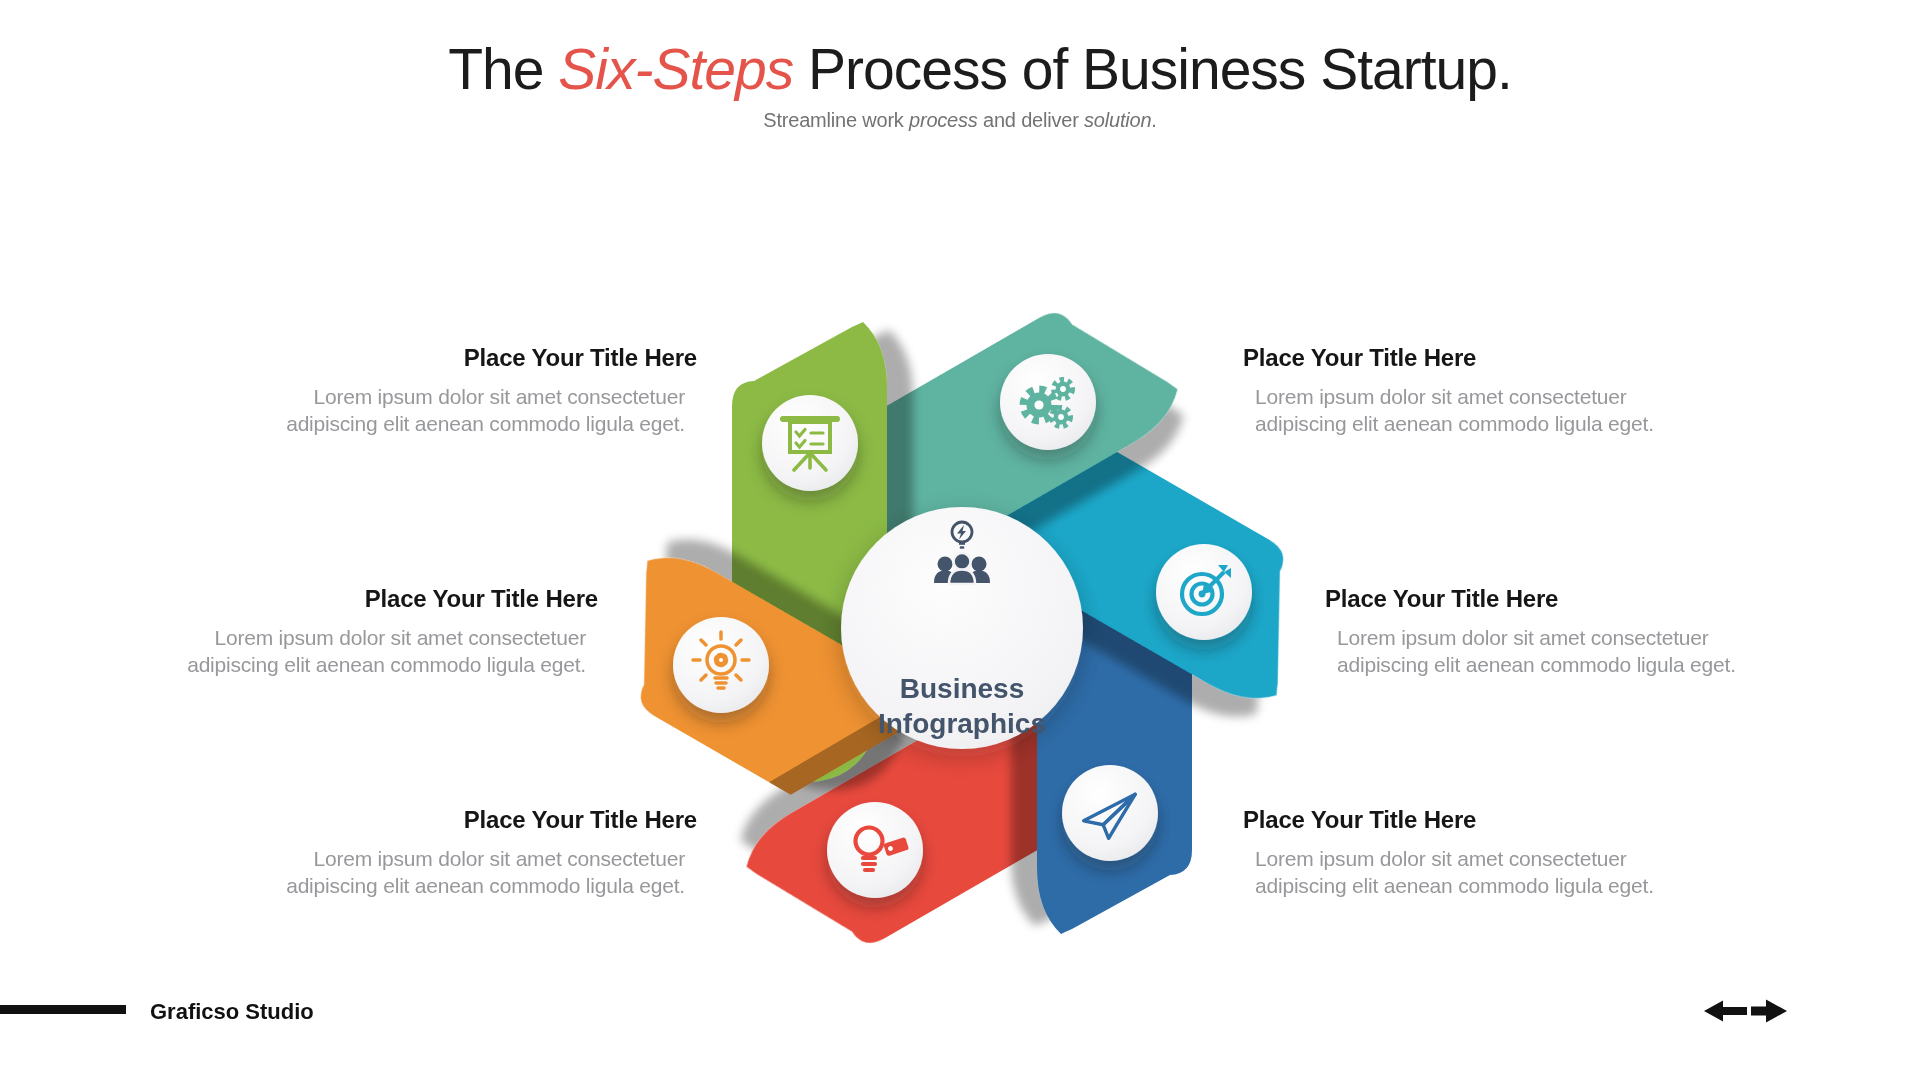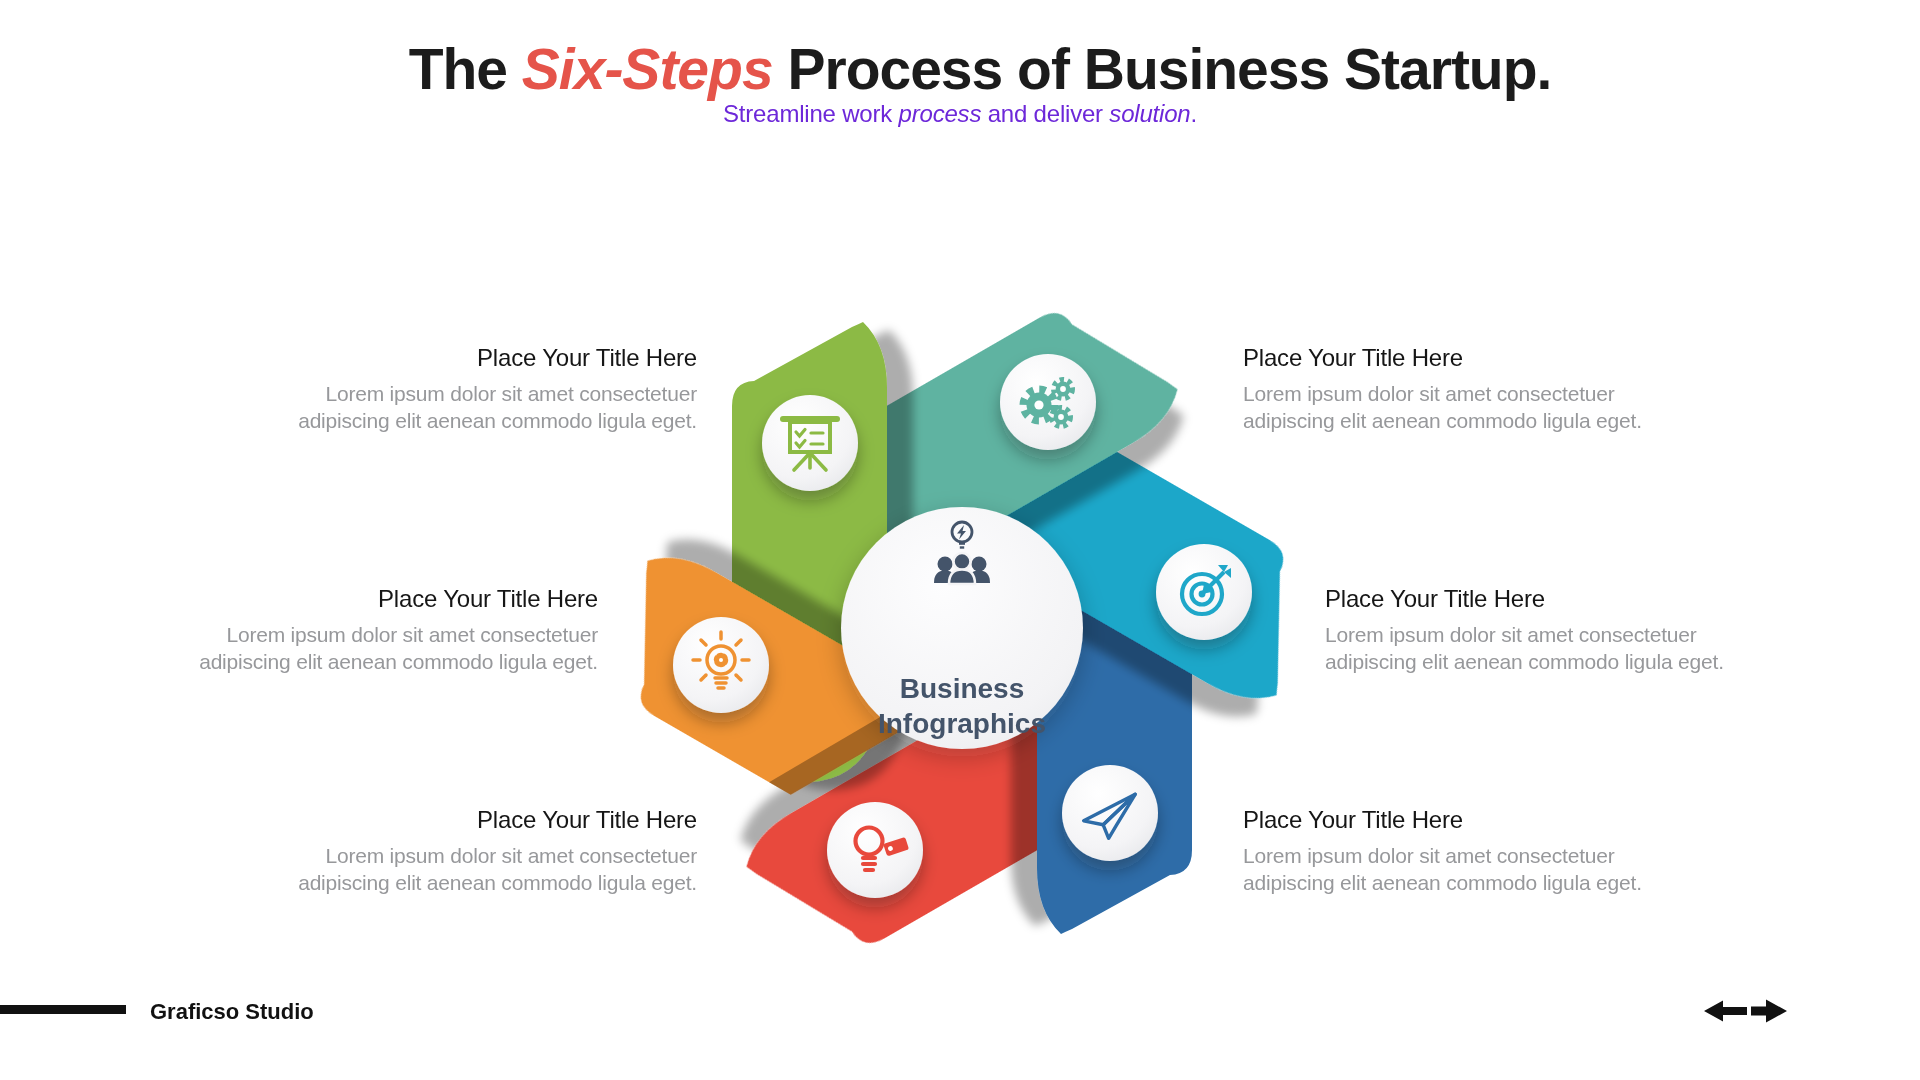--- a/index.html
+++ b/index.html
@@ -2,29 +2,29 @@
 <html><head>
 <meta charset="utf-8">
 <style>
   html,body{margin:0;padding:0;background:#ffffff;}
   body{width:1920px;height:1080px;position:relative;overflow:hidden;
        font-family:"Liberation Sans", sans-serif;}
   .abs{position:absolute;}
 
   
   .title-wrap{top:40px;left:0;width:1920px;text-align:center;}
-  .slide-title{margin:0;font-size:57px;font-weight:bold;color:#1c1c1c;letter-spacing:-1px;line-height:1.05;padding-left:40px;}
+  .slide-title{margin:0;font-size:57px;font-weight:normal;color:#1c1c1c;letter-spacing:-1px;line-height:1.05;padding-left:40px;}
   .slide-title .hl{color:#E5544A;font-style:italic;}
-  .slide-subtitle{font-size:24px;color:#6d28d9;letter-spacing:-0.2px;}
+  .slide-subtitle{margin-top:9px;font-size:20px;color:#737373;letter-spacing:-0.2px;}
   .slide-subtitle .em{font-style:italic;}
 
   
   .step{position:absolute;width:440px;}
-  .step h3{margin:0 0 9px 0;font-size:24px;font-weight:normal;color:#161616;letter-spacing:-0.2px;}
-  .step p{margin:0;font-size:21px;line-height:1.27;color:#97989b;letter-spacing:-0.2px;}
+  .step h3{margin:0 0 9px 0;font-size:24px;font-weight:bold;color:#161616;letter-spacing:-0.2px;}
+  .step p{margin:12px;font-size:21px;line-height:1.27;color:#97989b;letter-spacing:-0.2px;}
   .step.left{text-align:right;}
   .step.right{text-align:left;}
   .step.tl{right:1223px;top:344px;}
   .step.tr{left:1243px;top:344px;}
   .step.ml{right:1322px;top:585px;}
   .step.mr{left:1325px;top:585px;}
   .step.bl{right:1223px;top:806px;}
   .step.br{left:1243px;top:806px;}
 
   

